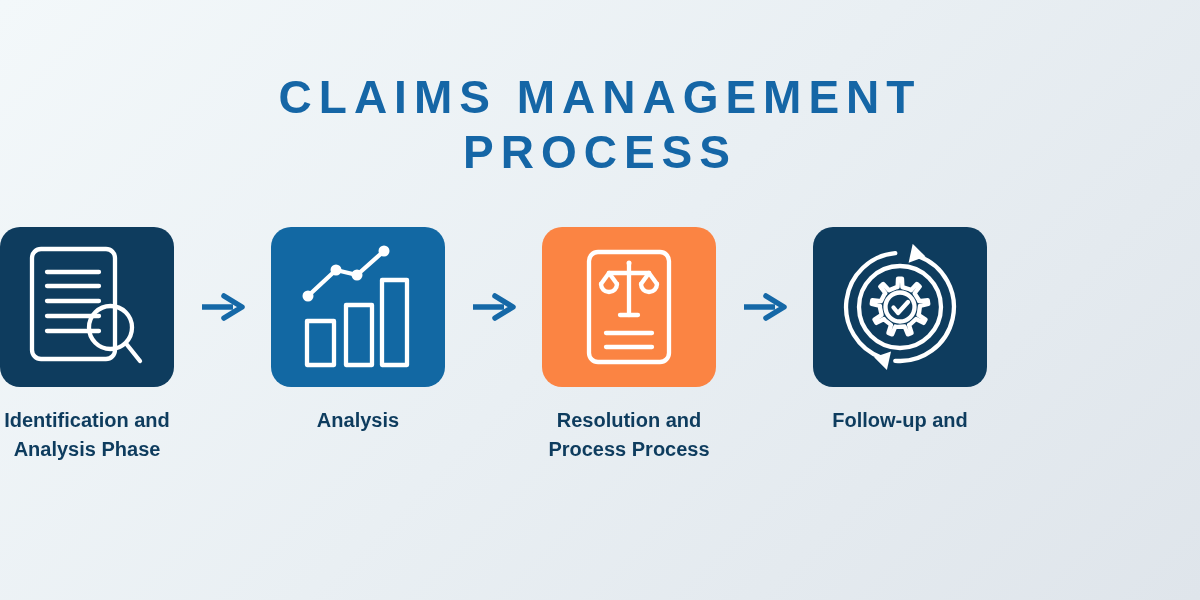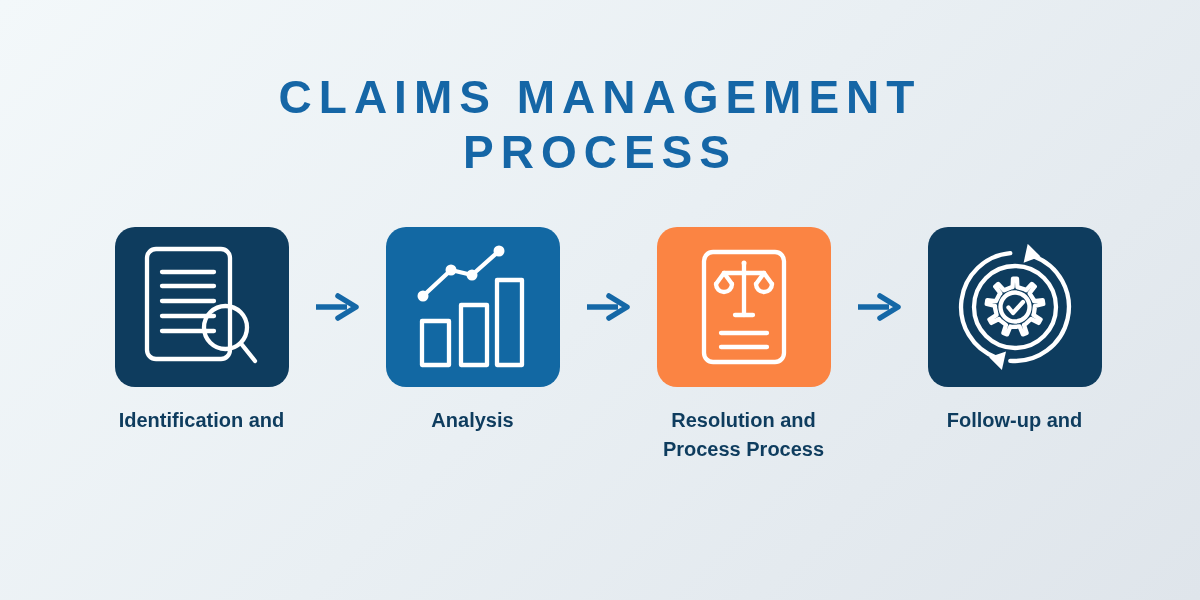--- a/index.html
+++ b/index.html
@@ -12,24 +12,23 @@
     margin-top: 70px;
     text-align: center;
     color: var(--title-color, #1566a6);
     font-size: 46px;
     font-weight: bold;
     letter-spacing: 7px;
     line-height: 55px;
   }
   .flow {
     display: flex;
-    justify-content: center;
+    justify-content: flex-start;
     align-items: flex-start;
     margin-top: 47px;
-    margin-left: 16px;
   }
   .step {
     width: 174px;
     display: flex;
     flex-direction: column;
     align-items: center;
   }
   .box {
     width: 174px; height: 160px;
     border-radius: 20px;
@@ -80,20 +79,21 @@
           <line class="stroke" x1="18" y1="55" x2="70" y2="55"></line>
           <line class="stroke" x1="18" y1="70" x2="70" y2="70"></line>
           <line class="stroke" x1="18" y1="85" x2="70" y2="85"></line>
           <circle class="stroke" cx="81.5" cy="81.5" r="21.5" fill="#0e3c5e"></circle>
           <line class="stroke" x1="97" y1="97.5" x2="111" y2="115"></line>
         </svg>
       </span>
     </div>
     <div class="label">
       <div>Identification and</div>
+      <div>Analysis Phase</div>
     </div>
   </div>
 
   <div class="arrow-cell">
     <svg width="46" height="30" viewBox="0 0 46 30">
       <line x1="2" y1="15" x2="33" y2="15" stroke="currentColor" stroke-width="5.5" stroke-linecap="butt"></line>
       <polyline points="24,4 42,15 24,26" fill="none" stroke="currentColor" stroke-width="5.5" stroke-linecap="round" stroke-linejoin="round"></polyline>
     </svg>
   </div>
 

